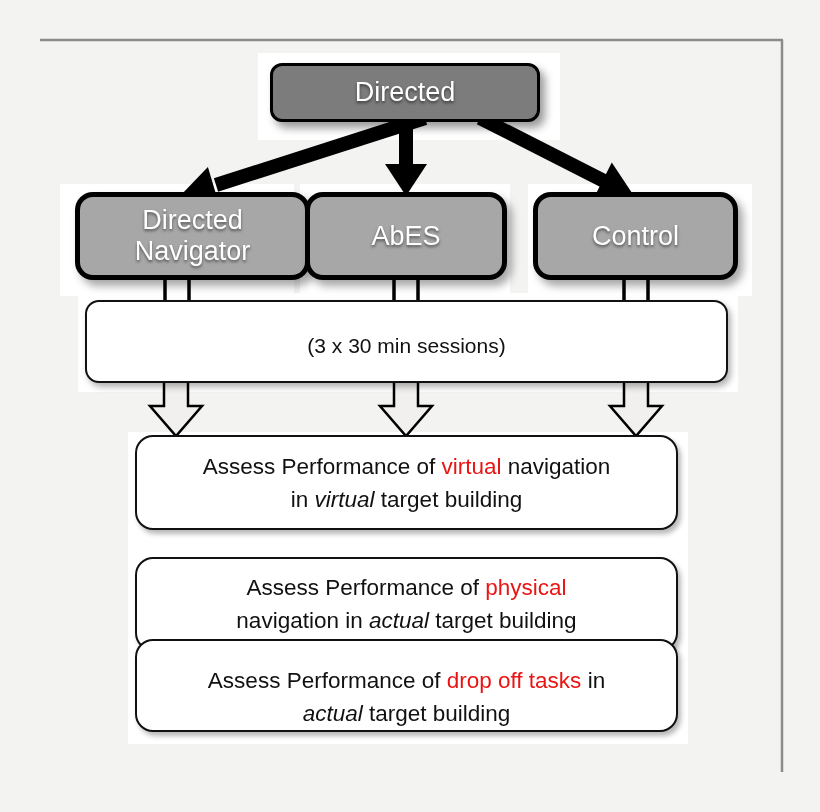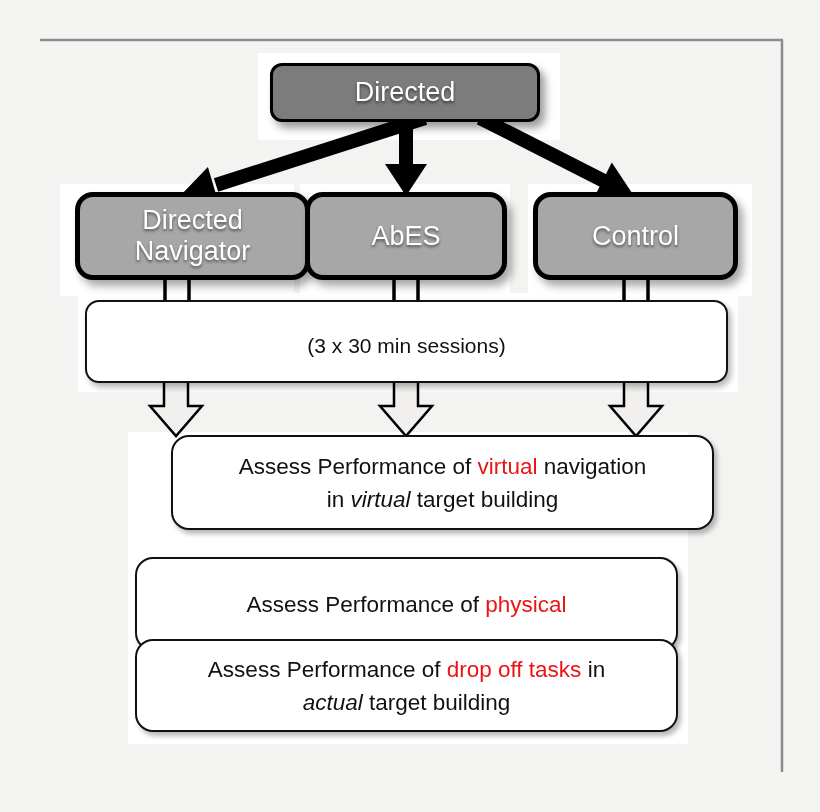--- a/index.html
+++ b/index.html
@@ -69,23 +69,23 @@
   .training-subtitle { font-size: 21px; line-height: 25px; margin-top: 8px; }
   .box-assess {
     left: 135px; width: 543px;
     background: var(--white-box-fill, #fff);
     border: 2.5px solid var(--text-dark, #111);
     border-radius: 18px;
     box-shadow: 3px 4px 5px rgba(0,0,0,0.28);
     color: var(--text-dark, #111);
     font-size: 22.5px; line-height: 33px;
   }
-  .box-assess-1 { top: 435px; height: 95px; margin-left: 36px; }
+  .box-assess-1 { top: 435px; height: 95px; }
   .box-assess-2 { top: 538px; height: 94px; margin-top: 19px; }
-  .box-assess-3 { top: 639px; height: 93px; }
+  .box-assess-3 { top: 639px; height: 93px; justify-content: flex-end; }
   .seg-red    { color: var(--red-text, #ea1414); }
   .seg-italic { font-style: italic; }
 </style>
 </head>
 <body>
 
 <div class="stage">
 
   <div class="patch patch-enrolled"></div>
   <div class="patch patch-dn"></div>
@@ -150,18 +150,19 @@
   <div class="box box-training">
     <div class="training-subtitle">(3 x 30 min sessions)</div>
   </div>
 
   <div class="box box-assess box-assess-1">
       <div class="seg-line"><span>Assess Performance of </span><span class="seg-red">virtual</span><span> navigation</span></div>
       <div class="seg-line"><span>in </span><span class="seg-italic">virtual</span><span> target building</span></div>
     </div>
   <div class="box box-assess box-assess-2">
       <div class="seg-line"><span>Assess Performance of </span><span class="seg-red">physical</span></div>
+      <div class="seg-line"><span>navigation in </span><span class="seg-italic">actual</span><span> target building</span></div>
     </div>
   <div class="box box-assess box-assess-3">
       <div class="seg-line"><span>Assess Performance of </span><span class="seg-red">drop off tasks</span><span> in</span></div>
       <div class="seg-line"><span class="seg-italic">actual</span><span> target building</span></div>
     </div>
 </div>
 
 </body></html>

